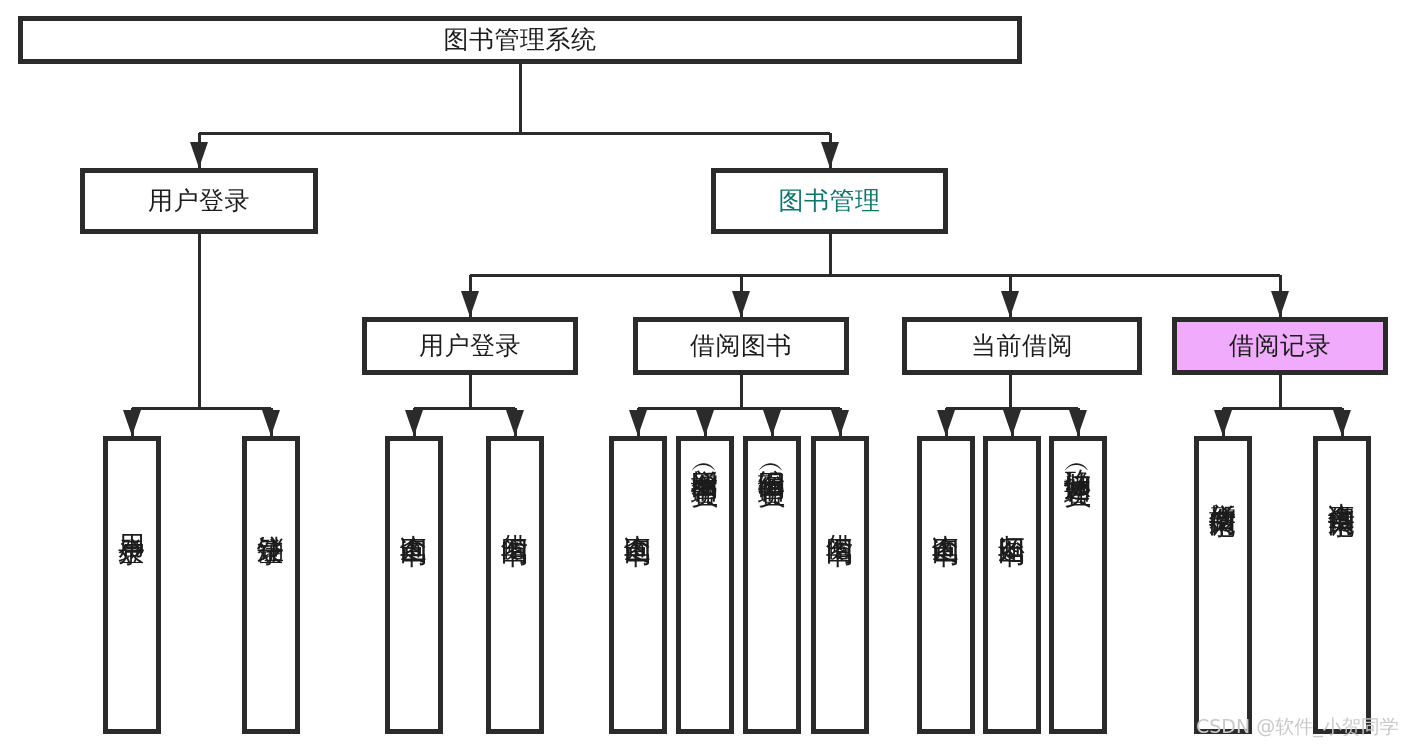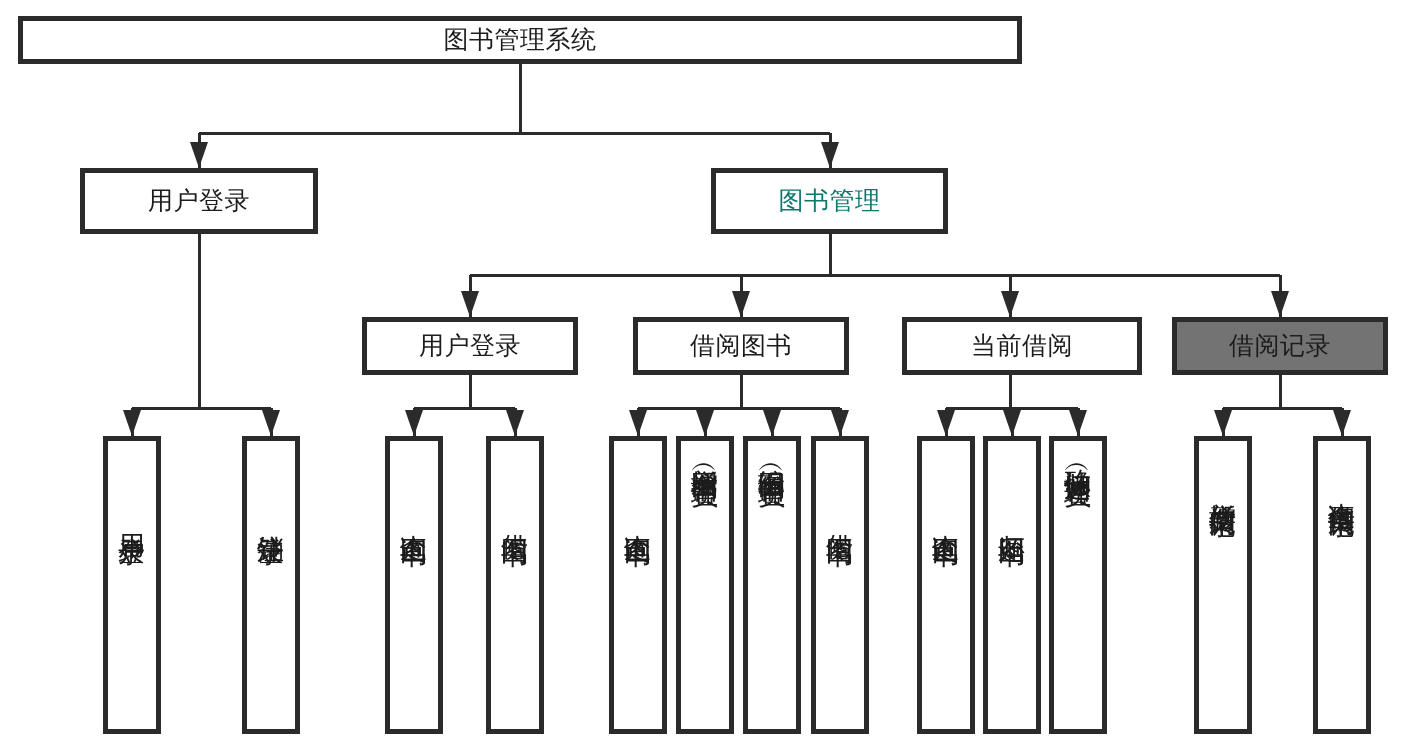--- a/index.html
+++ b/index.html
@@ -137,21 +137,21 @@
       </div>
       <div class="node-box node-horizontal" style="left: 362px; top: 317px; width: 216px; height: 58px; border-color: rgb(43, 43, 43); background: rgb(255, 255, 255);">
         <div class="node-label" style="color: rgb(28, 28, 28);">用户登录</div>
       </div>
       <div class="node-box node-horizontal" style="left: 633px; top: 317px; width: 216px; height: 58px; border-color: rgb(43, 43, 43); background: rgb(255, 255, 255);">
         <div class="node-label" style="color: rgb(28, 28, 28);">借阅图书</div>
       </div>
       <div class="node-box node-horizontal" style="left: 902px; top: 317px; width: 240px; height: 58px; border-color: rgb(43, 43, 43); background: rgb(255, 255, 255);">
         <div class="node-label" style="color: rgb(28, 28, 28);">当前借阅</div>
       </div>
-      <div class="node-box node-horizontal" style="left: 1172px; top: 317px; width: 216px; height: 58px; border-color: rgb(43, 43, 43); background: #737373;">
+      <div class="node-box node-horizontal" style="left: 1172px; top: 317px; width: 216px; height: 58px; border-color: rgb(43, 43, 43); background: #f0abfc;">
         <div class="node-label" style="color: rgb(28, 28, 28);">借阅记录</div>
       </div>
       <div class="node-box node-vertical" style="left: 103px; top: 436px; width: 58px; height: 298px; border-color: rgb(43, 43, 43); background: rgb(255, 255, 255);">
         <div class="node-label" style="color: rgb(28, 28, 28); margin-top: 72px;">用户登录</div>
       </div>
       <div class="node-box node-vertical" style="left: 242px; top: 436px; width: 58px; height: 298px; border-color: rgb(43, 43, 43); background: rgb(255, 255, 255);">
         <div class="node-label" style="color: rgb(28, 28, 28); margin-top: 72px;">注销登录</div>
       </div>
       <div class="node-box node-vertical" style="left: 385px; top: 436px; width: 58px; height: 298px; border-color: rgb(43, 43, 43); background: rgb(255, 255, 255);">
         <div class="node-label" style="color: rgb(28, 28, 28); margin-top: 72px;">查询图书</div>
@@ -180,13 +180,14 @@
       <div class="node-box node-vertical" style="left: 1049px; top: 436px; width: 58px; height: 298px; border-color: rgb(43, 43, 43); background: rgb(255, 255, 255);">
         <div class="node-label" style="color: rgb(28, 28, 28); margin-top: 6px;">确认归还（管理员）</div>
       </div>
       <div class="node-box node-vertical" style="left: 1194px; top: 436px; width: 58px; height: 298px; border-color: rgb(43, 43, 43); background: rgb(255, 255, 255);">
         <div class="node-label" style="color: rgb(28, 28, 28); margin-top: 40px;">新增借阅记录</div>
       </div>
       <div class="node-box node-vertical" style="left: 1313px; top: 436px; width: 58px; height: 298px; border-color: rgb(43, 43, 43); background: rgb(255, 255, 255);">
         <div class="node-label" style="color: rgb(28, 28, 28); margin-top: 40px;">查询借阅记录</div>
       </div>
     </div>
+  <div class="watermark" style="left:1196px; top:714px;">CSDN @软件_小贺同学</div>
 </div>
 
 </body></html>

